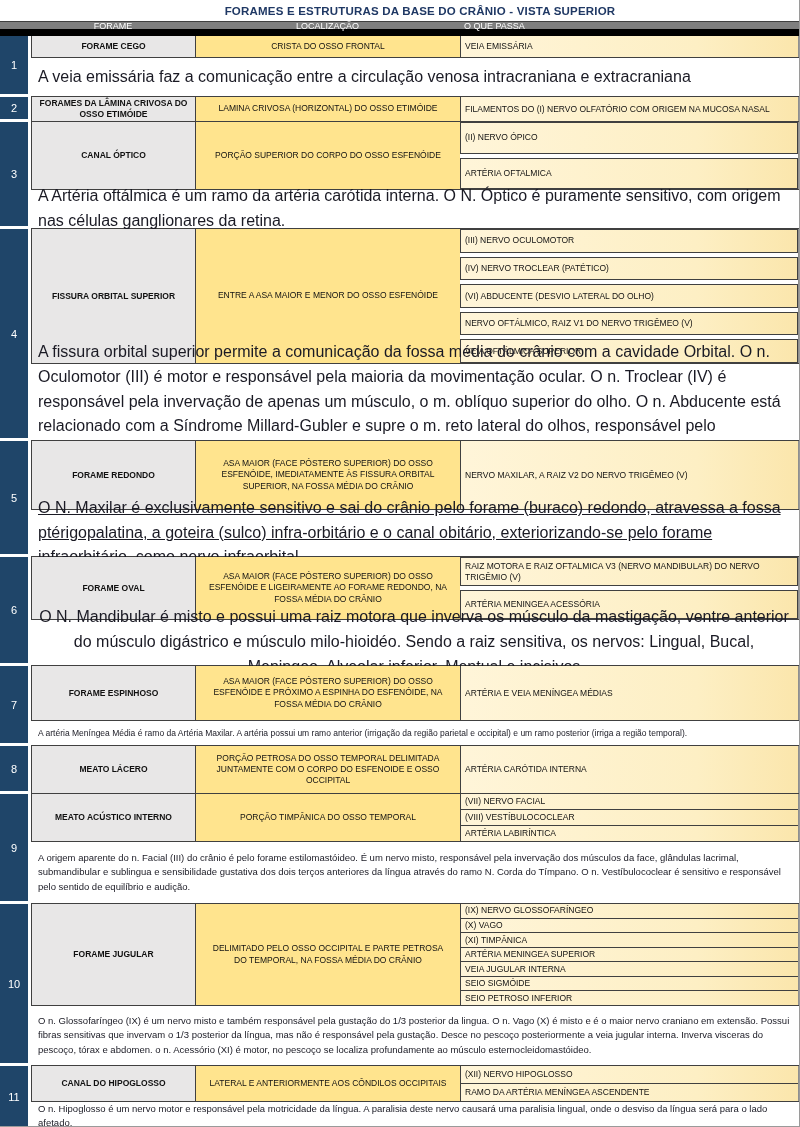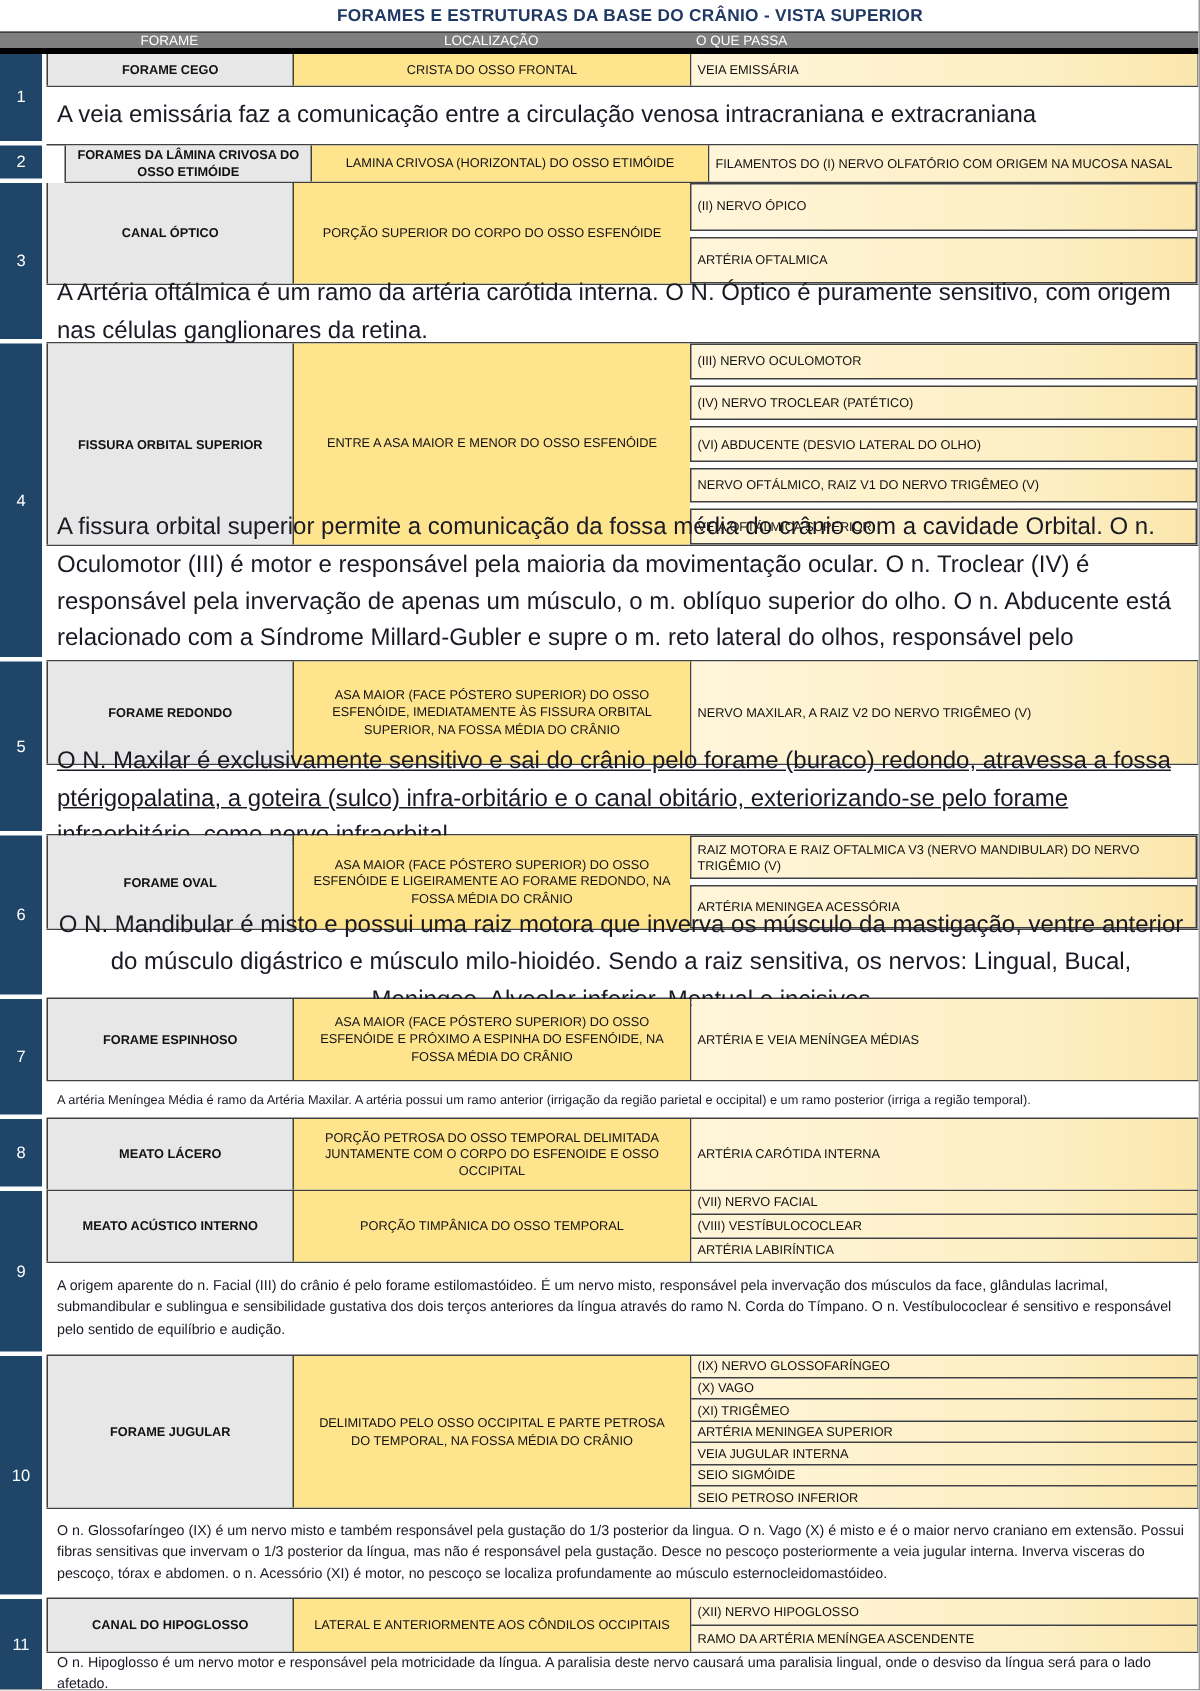--- a/index.html
+++ b/index.html
@@ -8,21 +8,21 @@
     font-family:"Liberation Sans", sans-serif;
     background:#ffffff; overflow:hidden;
     border-right:1px solid #9a9a9a; border-bottom:1px solid #9a9a9a;
   }
   .title-row {
     height:21px; display:flex; align-items:center; justify-content:center;
     font-size:11.5px; font-weight:bold; color:#1F3864; letter-spacing:.2px;padding-left:41px;
   }
   .header-row {
     height:15px; box-sizing:border-box; background:#7F7F7F;
-    border-top:1px solid #404040; border-bottom:4px solid #000000;
+    border-top:1px solid #404040; border-bottom:7px solid #000000;
     display:flex; align-items:center; color:#ffffff; font-size:9px;
   }
   .h-num { width:31px; }
   .h-forame { width:164px; text-align:center; }
   .h-loc { width:265px; text-align:center; }
   .h-passa { flex:1; padding-left:4px; }
 
   .group { display:flex; align-items:stretch; }
   .num-cell {
     width:28px; background:#1F4569; color:#ffffff;
@@ -87,21 +87,21 @@
             <div class="cell passa single">
               <div class="p-item">VEIA EMISSÁRIA</div>
             </div>
           </div>
           <div class="note md" style="height: 39px;">A veia emissária faz a comunicação entre a circulação venosa intracraniana e extracraniana</div>
         </div>
       </div>
       <div class="group">
         <div class="num-cell">2</div>
         <div class="group-body">
-          <div class="data-row" style="height: 25px; margin-left: 12px;">
+          <div class="data-row" style="height: 25px;">
             <div class="cell foramen">FORAMES DA LÂMINA CRIVOSA DO OSSO ETIMÓIDE</div>
             <div class="cell loc">LAMINA CRIVOSA (HORIZONTAL) DO OSSO ETIMÓIDE</div>
             <div class="cell passa single">
               <div class="p-item">FILAMENTOS DO (I) NERVO OLFATÓRIO COM ORIGEM NA MUCOSA NASAL</div>
             </div>
           </div>
         </div>
       </div>
       <div class="group">
         <div class="num-cell">3</div>
@@ -203,21 +203,21 @@
       </div>
       <div class="group">
         <div class="num-cell">10</div>
         <div class="group-body">
           <div class="data-row" style="height: 102px;">
             <div class="cell foramen">FORAME JUGULAR</div>
             <div class="cell loc">DELIMITADO PELO OSSO OCCIPITAL E PARTE PETROSA DO TEMPORAL, NA FOSSA MÉDIA DO CRÂNIO</div>
             <div class="cell passa tight">
               <div class="p-item">(IX) NERVO GLOSSOFARÍNGEO</div>
               <div class="p-item">(X) VAGO</div>
-              <div class="p-item">(XI) TRIGÊMEO</div>
+              <div class="p-item">(XI) TIMPÂNICA</div>
               <div class="p-item">ARTÉRIA MENINGEA SUPERIOR</div>
               <div class="p-item">VEIA JUGULAR INTERNA</div>
               <div class="p-item">SEIO SIGMÓIDE</div>
               <div class="p-item">SEIO PETROSO INFERIOR</div>
             </div>
           </div>
           <div class="note sm" style="height: 60px;">O n. Glossofaríngeo (IX) é um nervo misto e também responsável pela gustação do 1/3 posterior da lingua. O n. Vago (X) é misto e é o maior nervo craniano em extensão. Possui fibras sensitivas que invervam o 1/3 posterior da língua, mas não é responsável pela gustação. Desce no pescoço posteriormente a veia jugular interna. Inverva visceras do pescoço, tórax e abdomen. o n. Acessório (XI) é motor, no pescoço se localiza profundamente ao músculo esternocleidomastóideo.</div>
         </div>
       </div>
       <div class="group">

